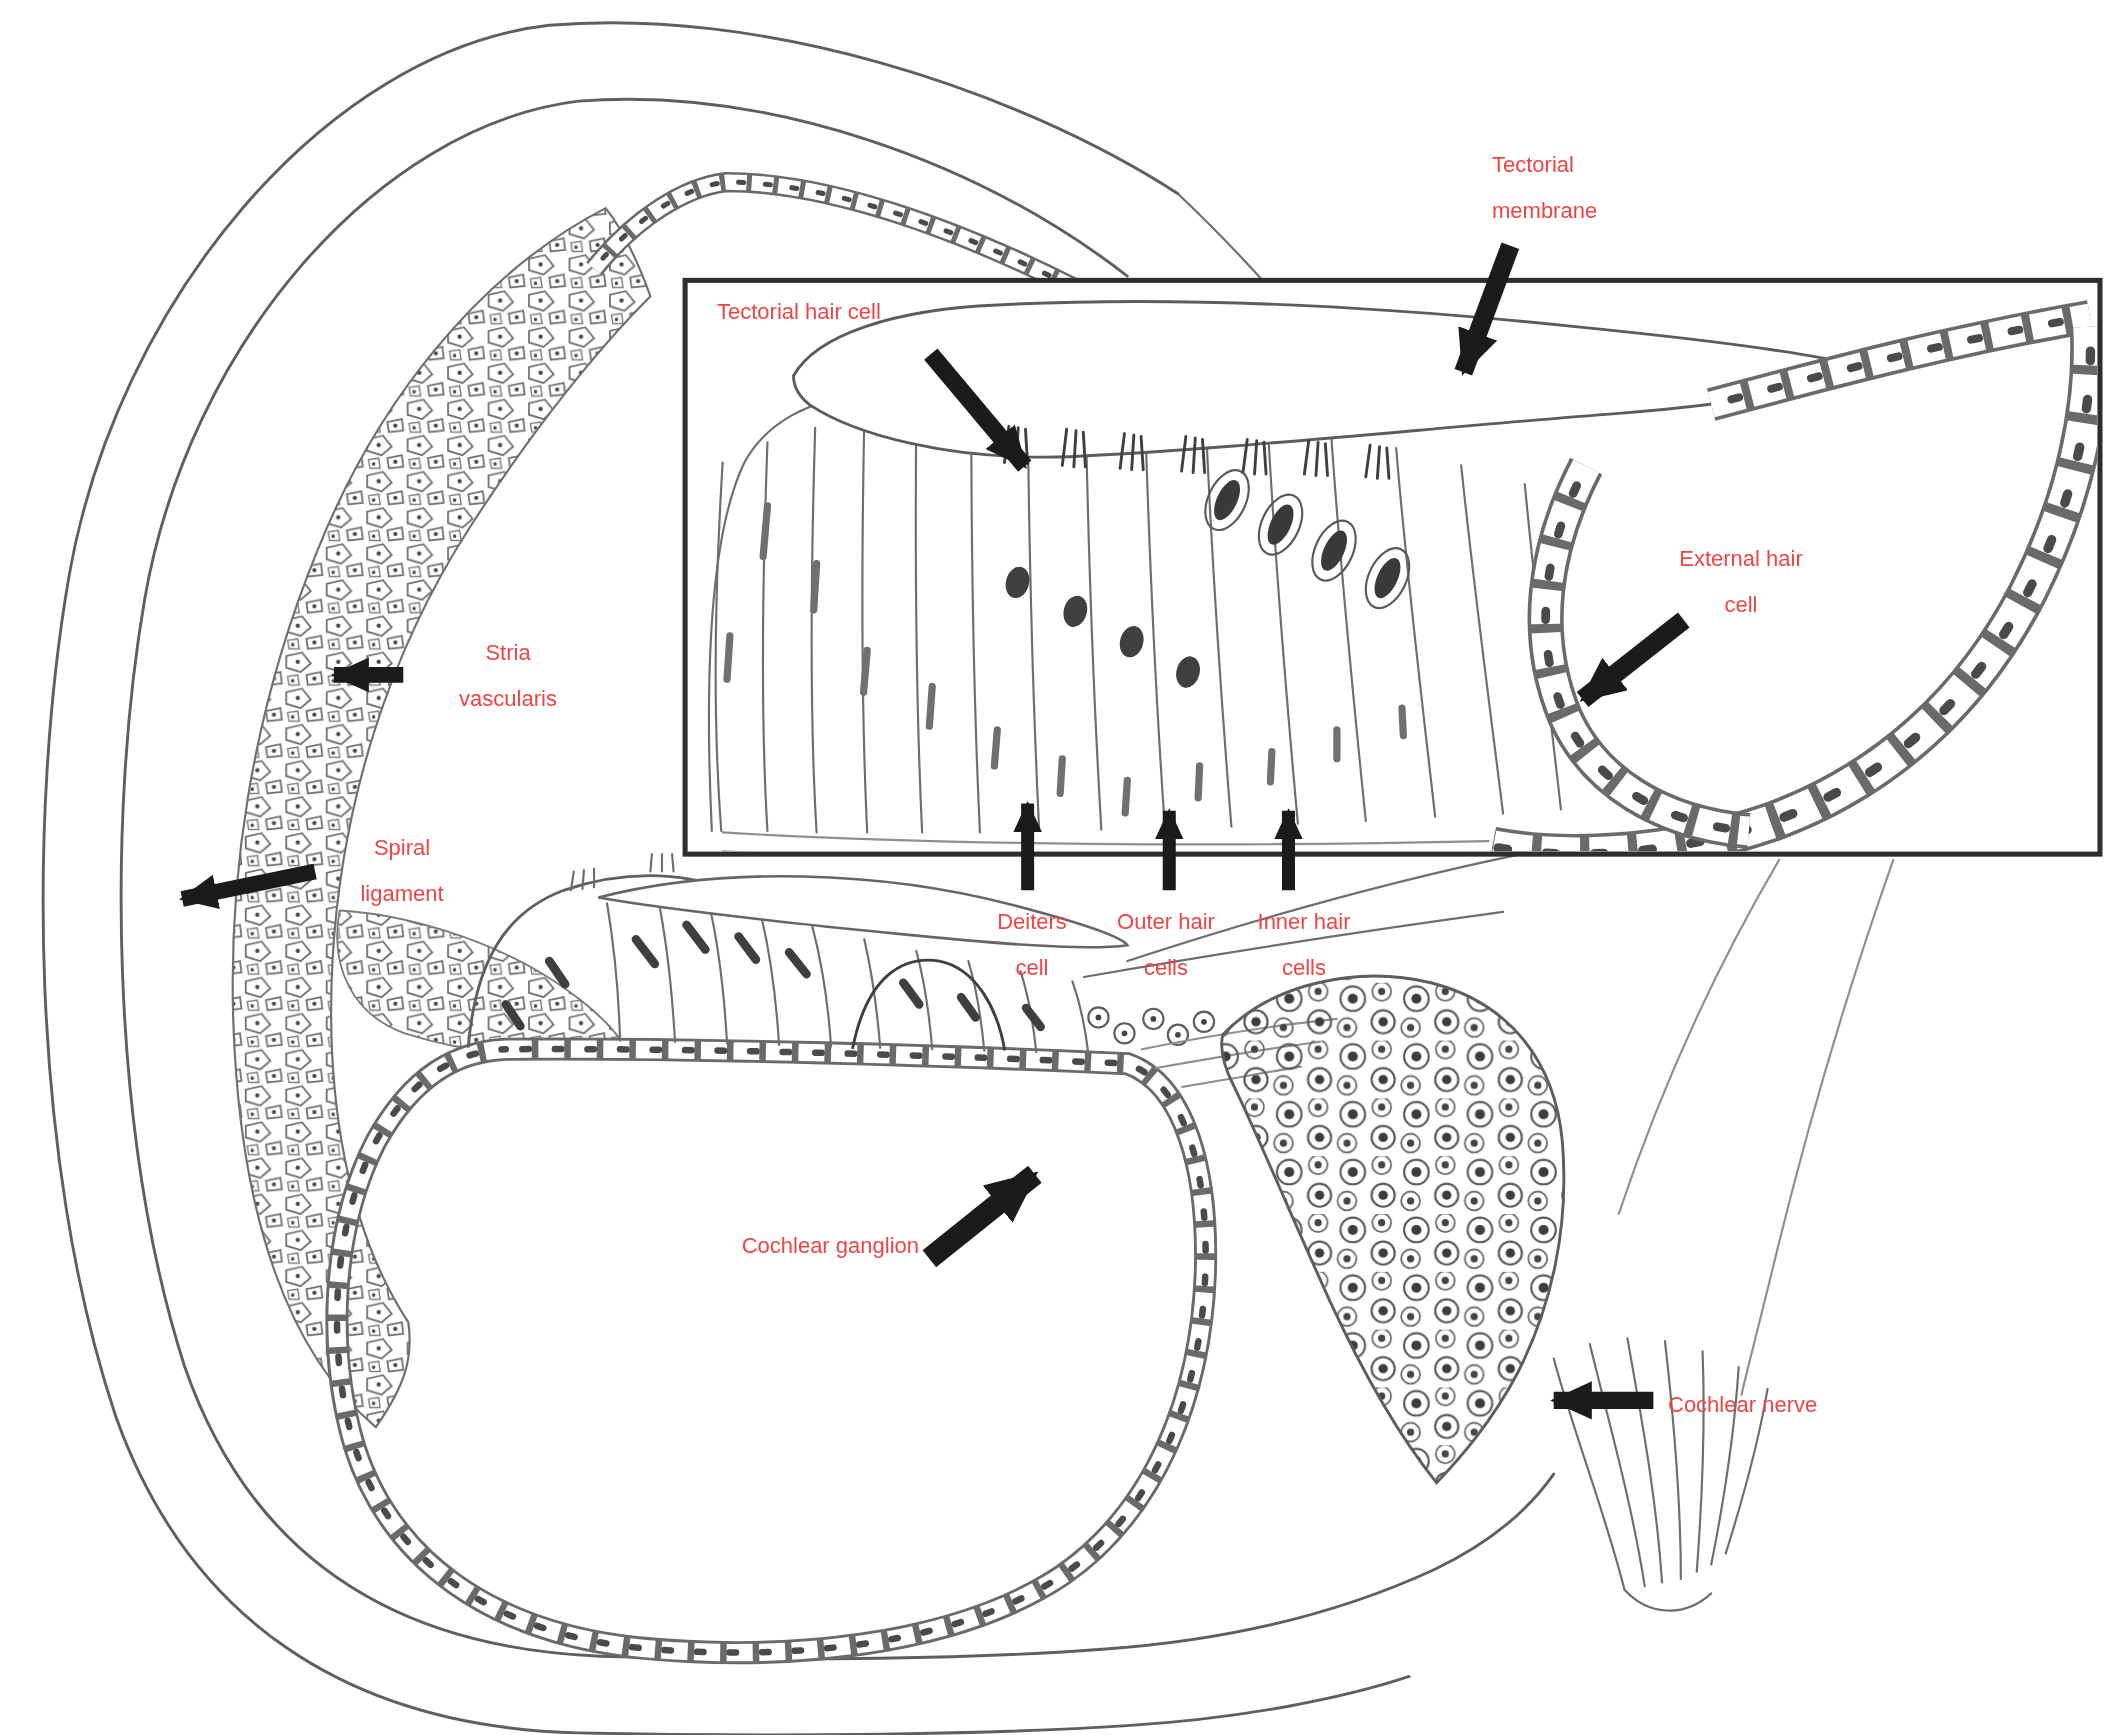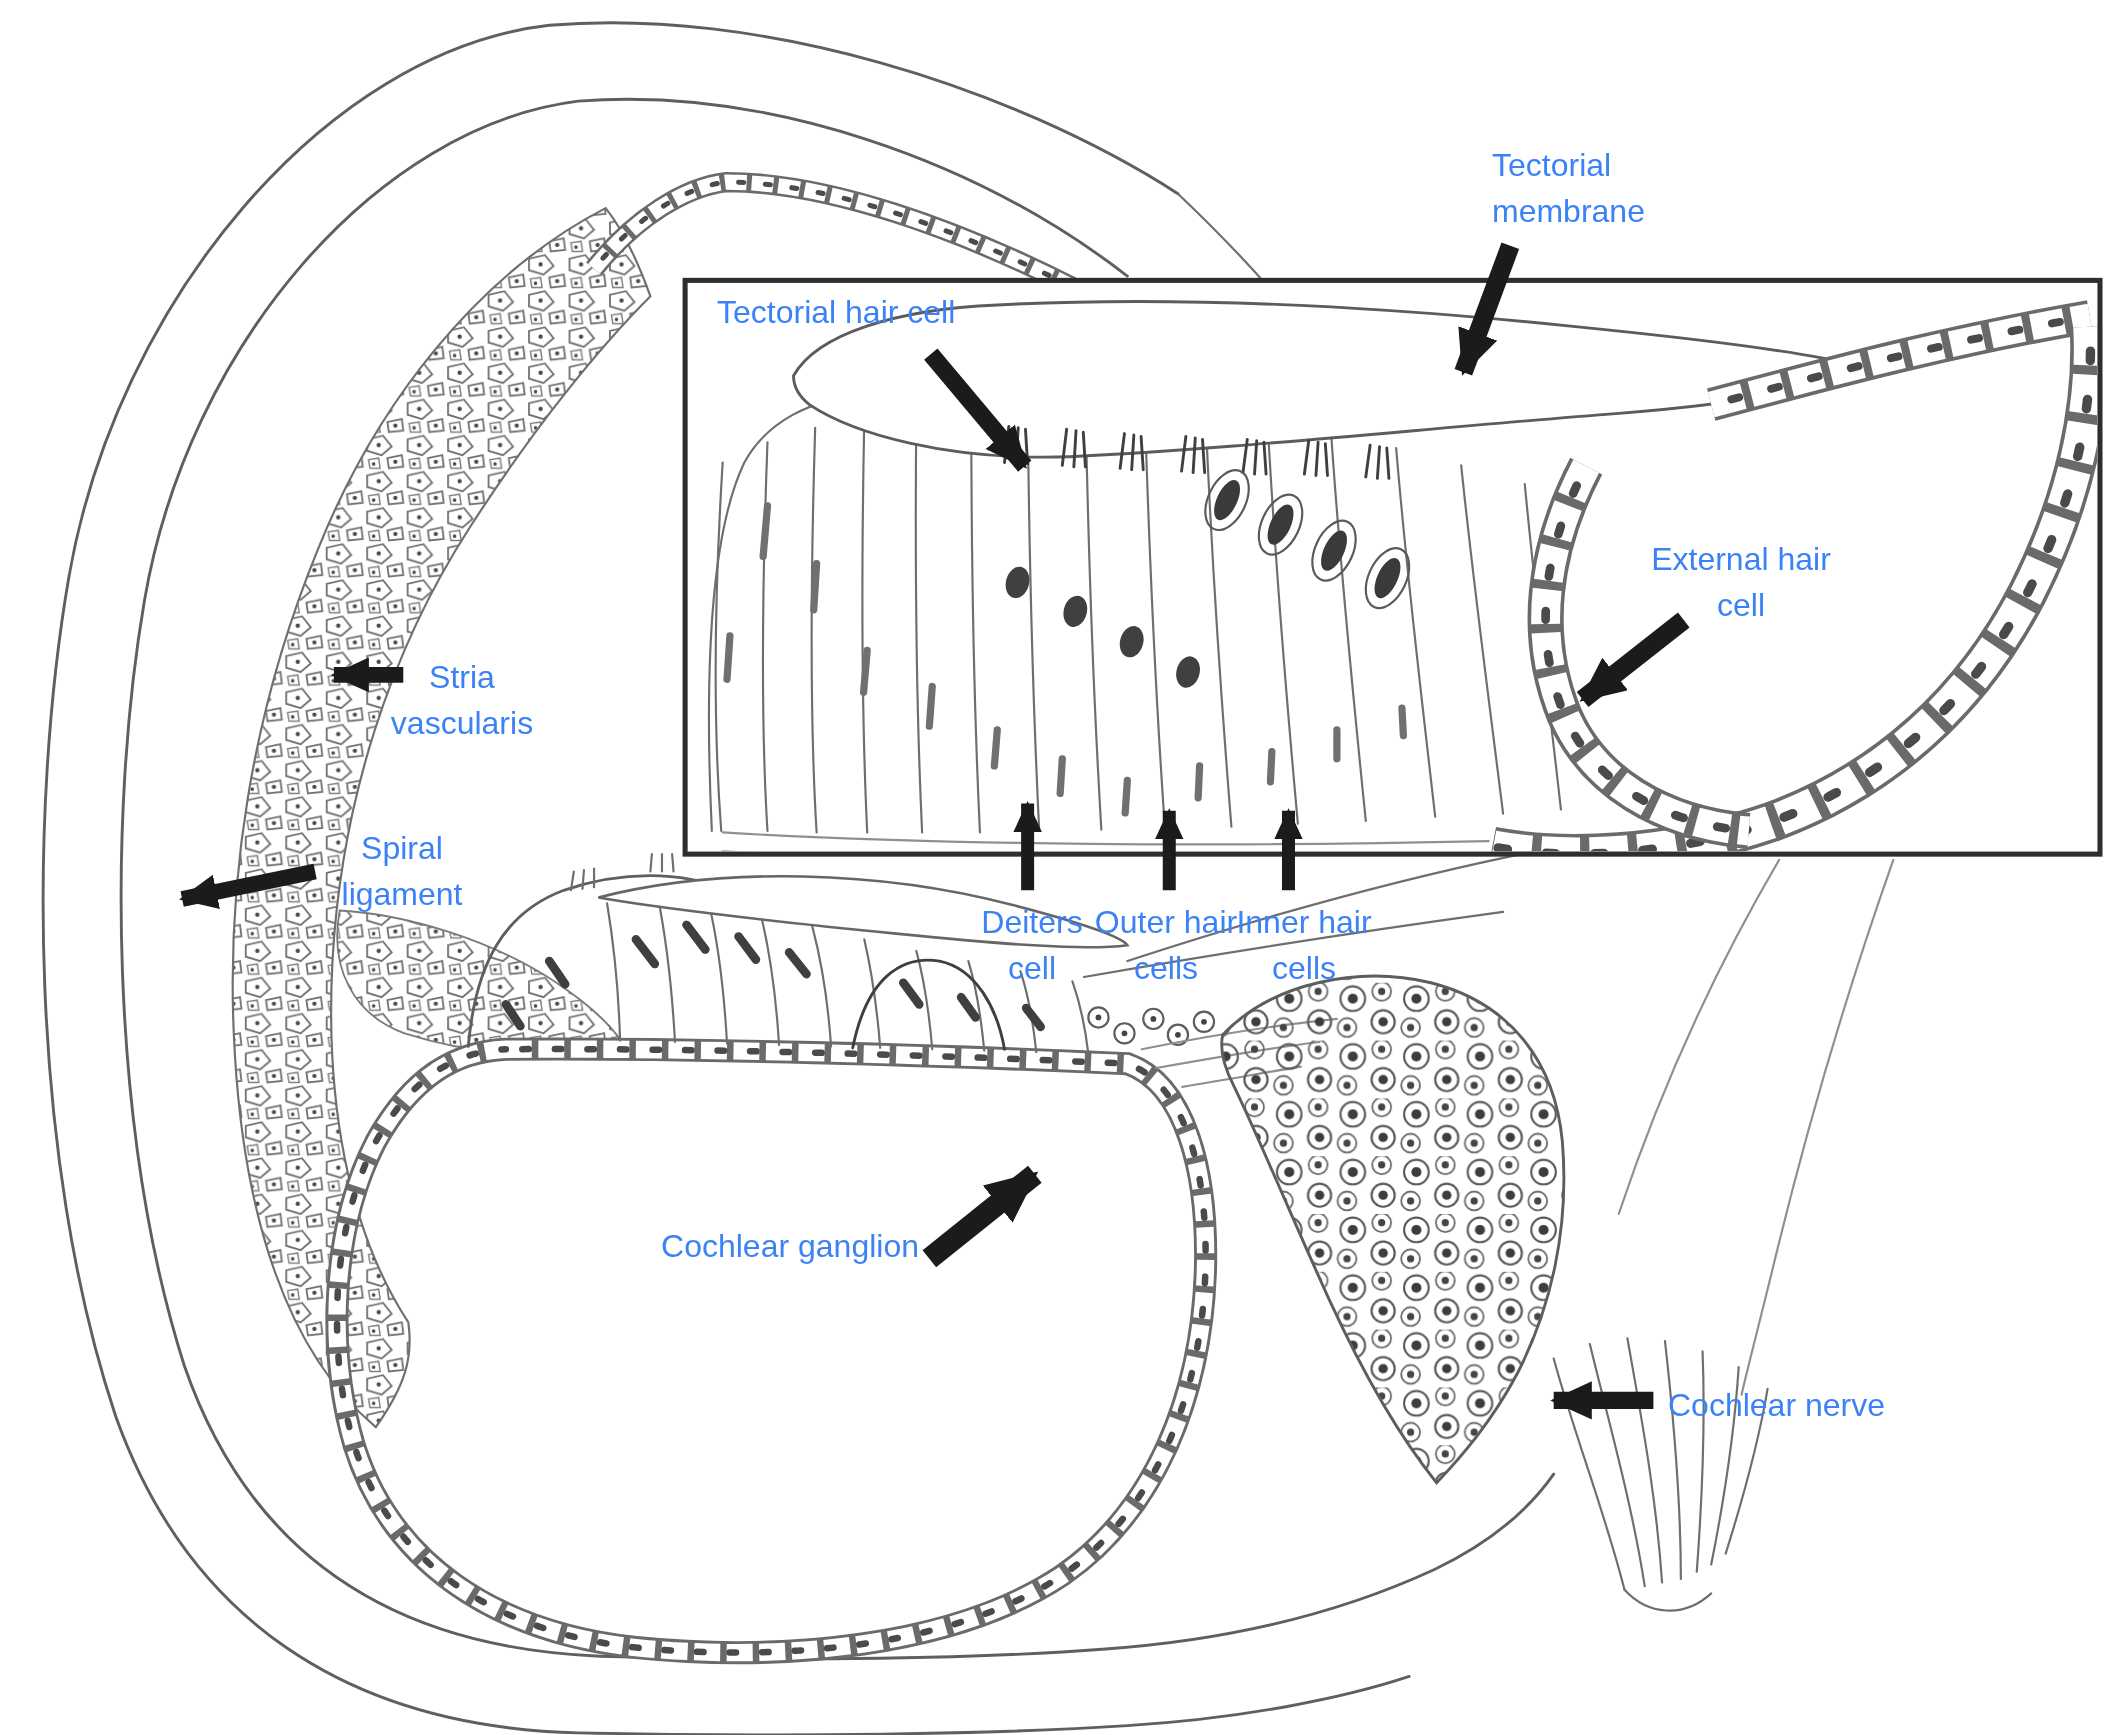--- a/index.html
+++ b/index.html
@@ -12,21 +12,21 @@
   .pen2  {fill:none;stroke:#6e6e6e;stroke-width:3;stroke-linecap:round;}
   .penF  {fill:none;stroke:#8f8f8f;stroke-width:3;stroke-linecap:round;}
   .dark  {fill:none;stroke:#3f3f3f;stroke-linecap:round;}
   
   .chb{fill:none;stroke:#6a6a6a;}
   .chm{fill:none;stroke:#ffffff;}
   .chd{fill:none;stroke:#4a4a4a;stroke-linecap:round;}
   
   .arrow{stroke:#1b1b1b;fill:none;}
   
-  .lbl{position:absolute;font-size:32px;line-height:46px;color:#3b82f6;
+  .lbl{position:absolute;font-size:22px;line-height:46px;color:#ef4444;
        white-space:nowrap;letter-spacing:0;}
   .ctr{transform:translateX(-50%);text-align:center;}
   .rt{transform:translateX(-100%);text-align:right;}
 </style>
 </head>
 <body>
 
 <div id="stage">
 
 <svg width="2108" height="1735" viewBox="0 0 2917 2401">
@@ -249,21 +249,21 @@
 
 <div class="lbl" style="left:717px;top:289px;">
   <div>Tectorial hair cell</div>
 </div>
 
 <div class="lbl ctr" style="left:1710px;top:536px;margin-left:31px;">
   <div>External hair</div>
   <div>cell</div>
 </div>
 
-<div class="lbl ctr" style="left:462px;top:630px;margin-top:24px;">
+<div class="lbl ctr" style="left:508px;top:630px;">
   <div>Stria</div>
   <div>vascularis</div>
 </div>
 
 <div class="lbl ctr" style="left:402px;top:825px;">
   <div>Spiral</div>
   <div>ligament</div>
 </div>
 
 <div class="lbl ctr" style="left:1032px;top:899px;">

